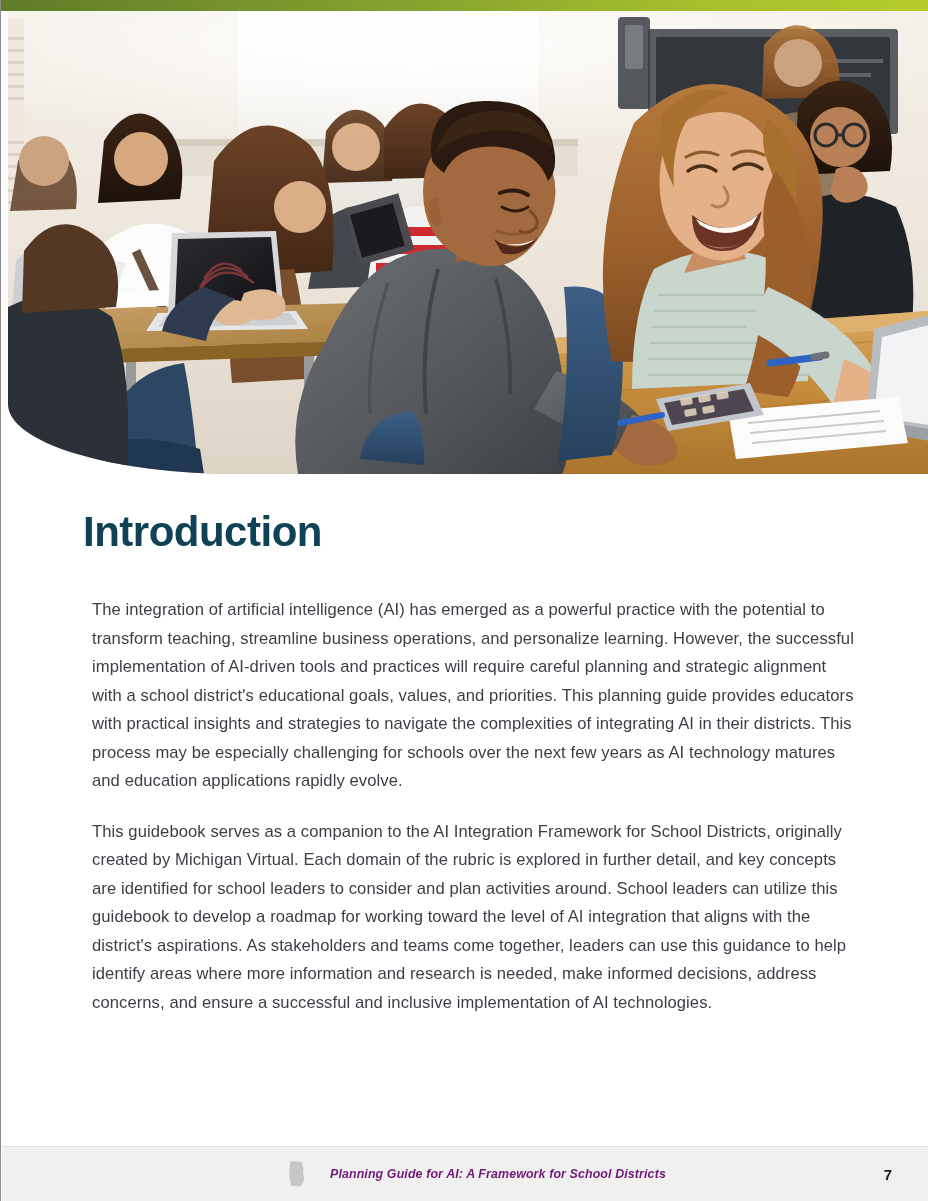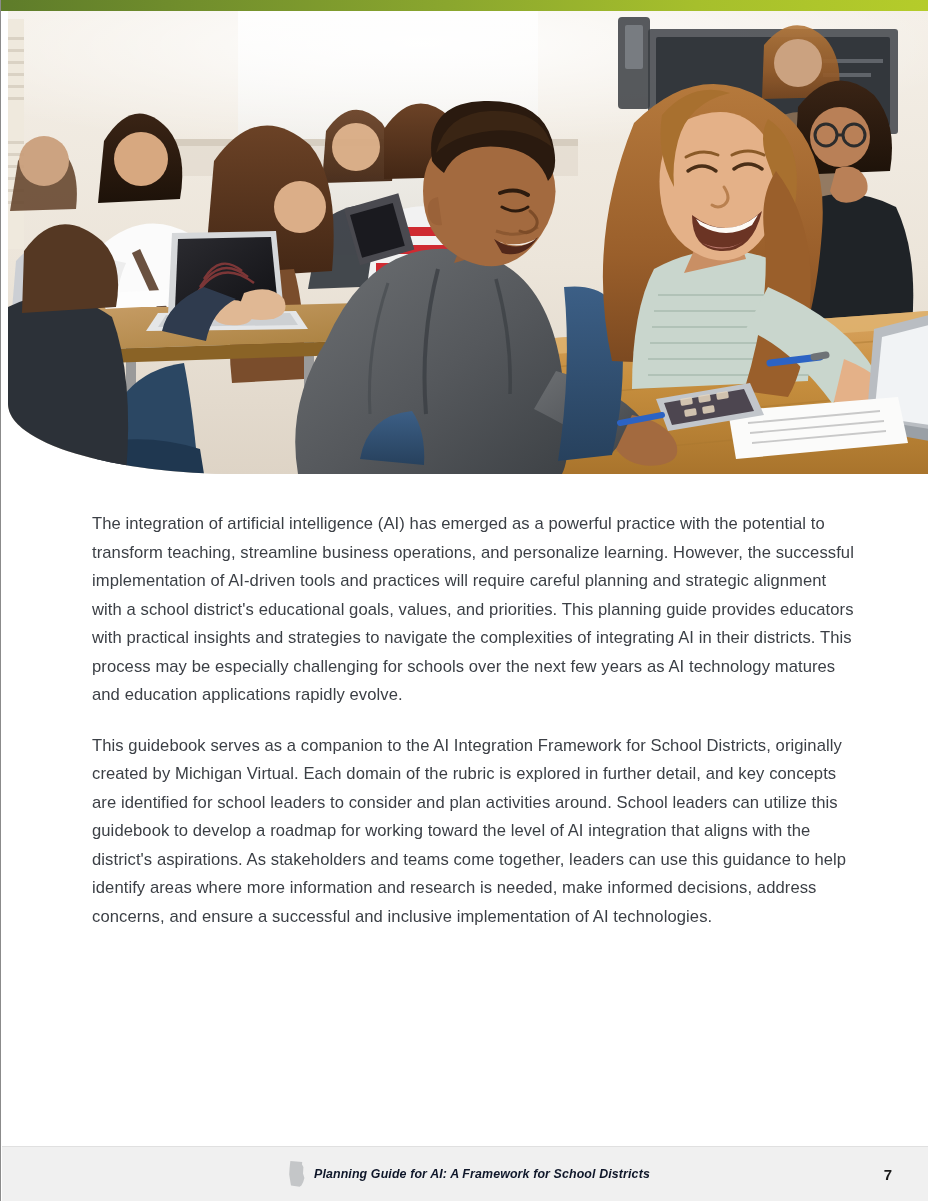--- a/index.html
+++ b/index.html
@@ -90,25 +90,25 @@
     position: absolute;
     left: 283px;
     top: 50%;
     transform: translateY(-50%);
     width: 22px;
     height: 26px;
   }
   .footer-mark svg { display:block; width:100%; height:100%; }
   .footer-text {
     position: absolute;
-    left: 312px;
+    left: 328px;
     font-size: 12.4px;
     font-style: italic;
     font-weight: bold;
-    color: #0f172a;
+    color: #701a75;
     letter-spacing: 0.01em;
   }
   .footer-page {
     position: absolute;
     right: 36px;
     font-size: 15px;
     font-weight: bold;
     color: #1a1a1a;
   }
 </style>
@@ -412,20 +412,21 @@
       <path d="M88 432 q54 -10 104 6 l4 25 -110 -4 z" fill="#1f3750"></path>
 
       <path d="M0 296 q52 -26 104 10 q22 60 14 157 l-118 0 z" fill="#2c3138"></path>
       <path d="M16 240 q34 -48 78 -10 q22 22 14 66 l-94 6 z" fill="#553823"></path>
 
       <rect x="0" y="0" width="921" height="463" fill="none"></rect>
     </svg>
   </div>
 
   <div class="content">
+    <h1 class="page-title">Introduction</h1>
     <p class="body-p">The integration of artificial intelligence (AI) has emerged as a powerful practice with the potential to transform teaching, streamline business operations, and personalize learning. However, the successful implementation of AI-driven tools and practices will require careful planning and strategic alignment with a school district's educational goals, values, and priorities. This planning guide provides educators with practical insights and strategies to navigate the complexities of integrating AI in their districts. This process may be especially challenging for schools over the next few years as AI technology matures and education applications rapidly evolve.</p>
     <p class="body-p">This guidebook serves as a companion to the AI Integration Framework for School Districts, originally created by Michigan Virtual. Each domain of the rubric is explored in further detail, and key concepts are identified for school leaders to consider and plan activities around. School leaders can utilize this guidebook to develop a roadmap for working toward the level of AI integration that aligns with the district's aspirations. As stakeholders and teams come together, leaders can use this guidance to help identify areas where more information and research is needed, make informed decisions, address concerns, and ensure a successful and inclusive implementation of AI technologies.</p>
   </div>
 
   <div class="footer">
     <div class="footer-inner">
       <span class="footer-mark">
         <svg viewBox="0 0 22 26">
           <path d="M5.4 0 L17.2 1.0 L17.0 3.4 L18.4 6.0 L18.0 12.6 L19.4 17.0 L18.2 21.0 L16.4 24.6 L14.6 25.8 L6.0 24.4 L5.2 20.0 L4.2 13.4 L4.6 7.0 L5.0 3.0 Z" fill="#c4c6c8"></path>
         </svg>

